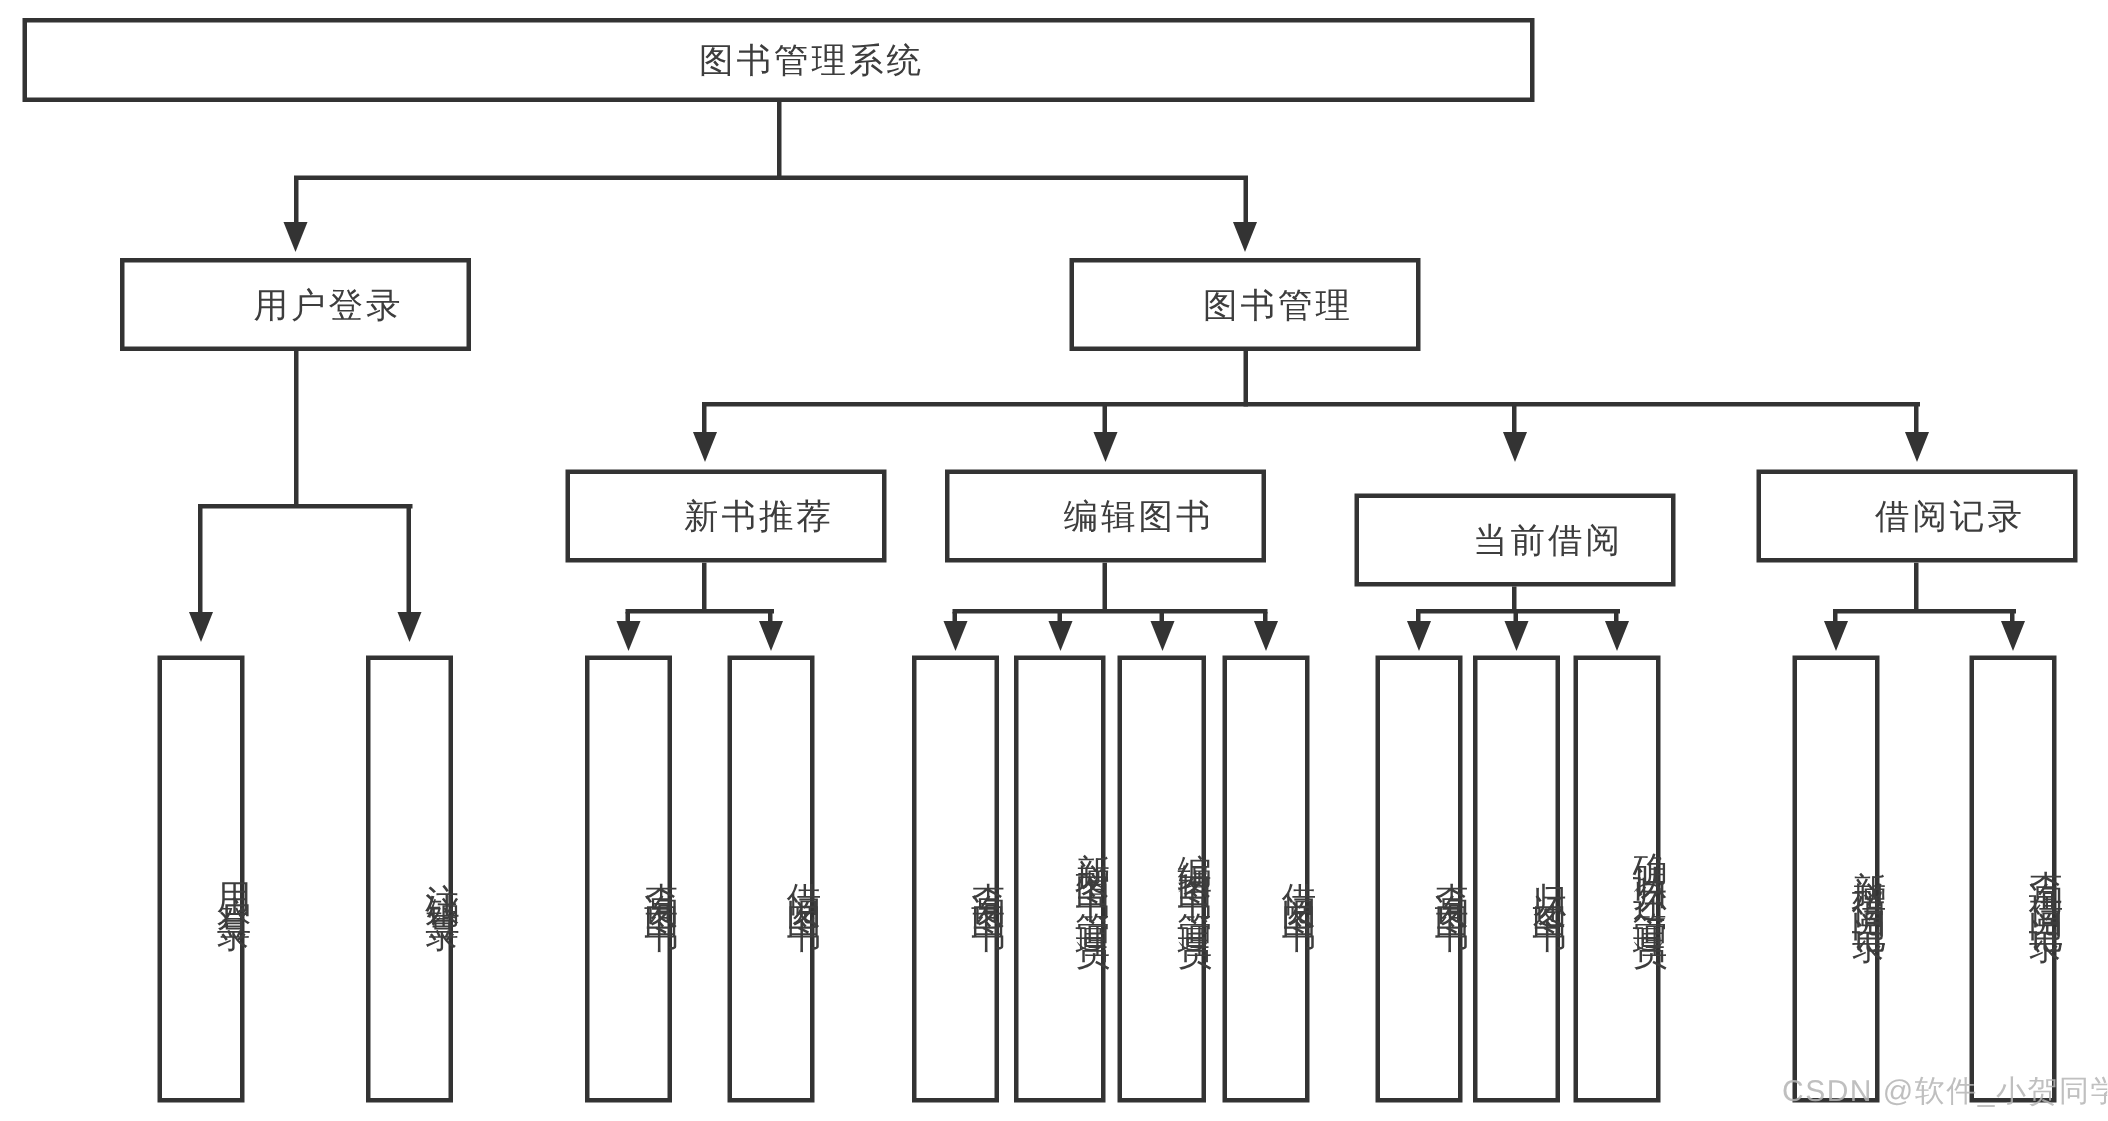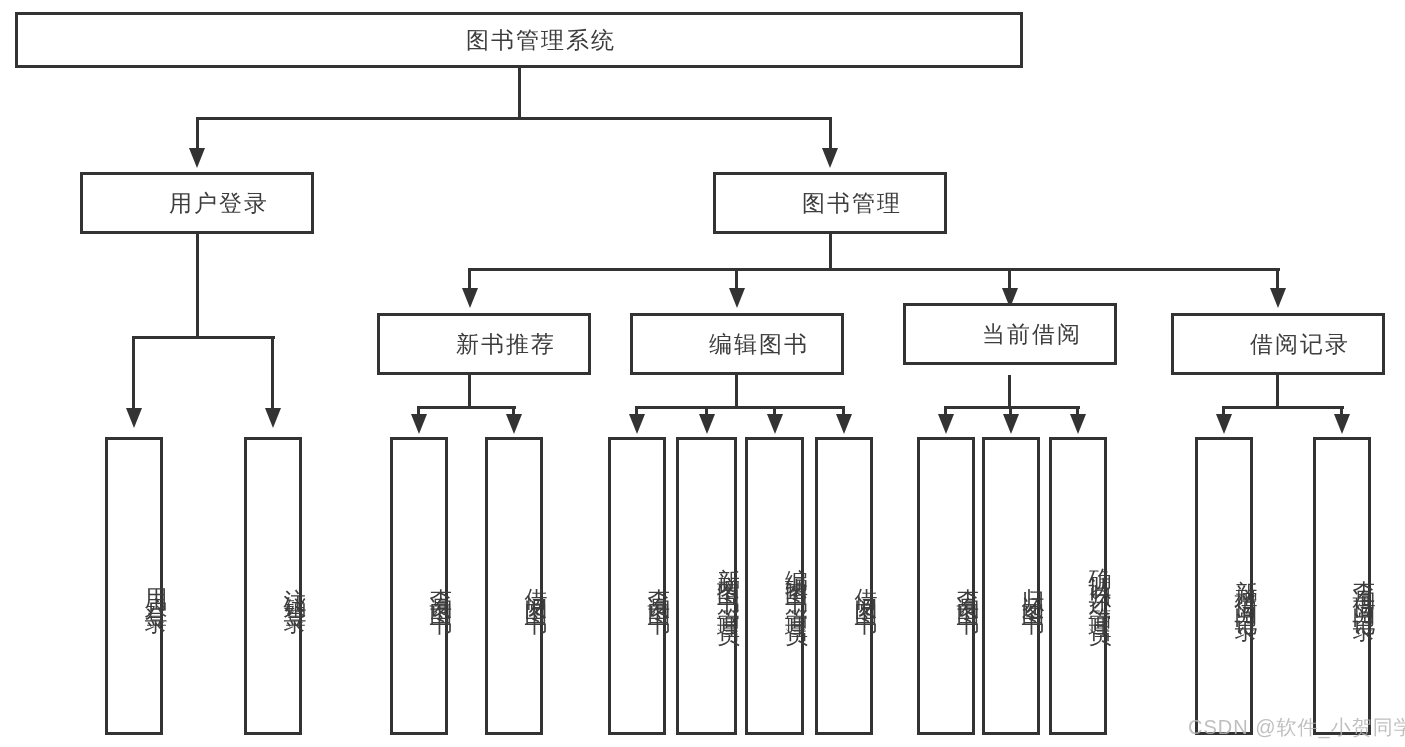--- a/index.html
+++ b/index.html
@@ -101,21 +101,21 @@
   <div class="node" style="left:713px;top:172px;width:234px;height:62px;text-align:center;">
     <span class="hlabel">图书管理</span>
   </div>
 
   <div class="node" style="left:377px;top:313px;width:214px;height:62px;">
     <span class="hlabel">新书推荐</span>
   </div>
   <div class="node" style="left:630px;top:313px;width:214px;height:62px;">
     <span class="hlabel">编辑图书</span>
   </div>
-  <div class="node" style="left:903px;top:303px;width:214px;height:62px;">
+  <div class="node" style="left:903px;top:329px;width:214px;height:62px;">
     <span class="hlabel">当前借阅</span>
   </div>
   <div class="node" style="left:1171px;top:313px;width:214px;height:62px;">
     <span class="hlabel">借阅记录</span>
   </div>
 
   <div class="node" style="left:105px;top:437px;width:58px;height:298px;">
     <span class="vtext">用户登录</span>
   </div>
   <div class="node" style="left:244px;top:437px;width:58px;height:298px;">

